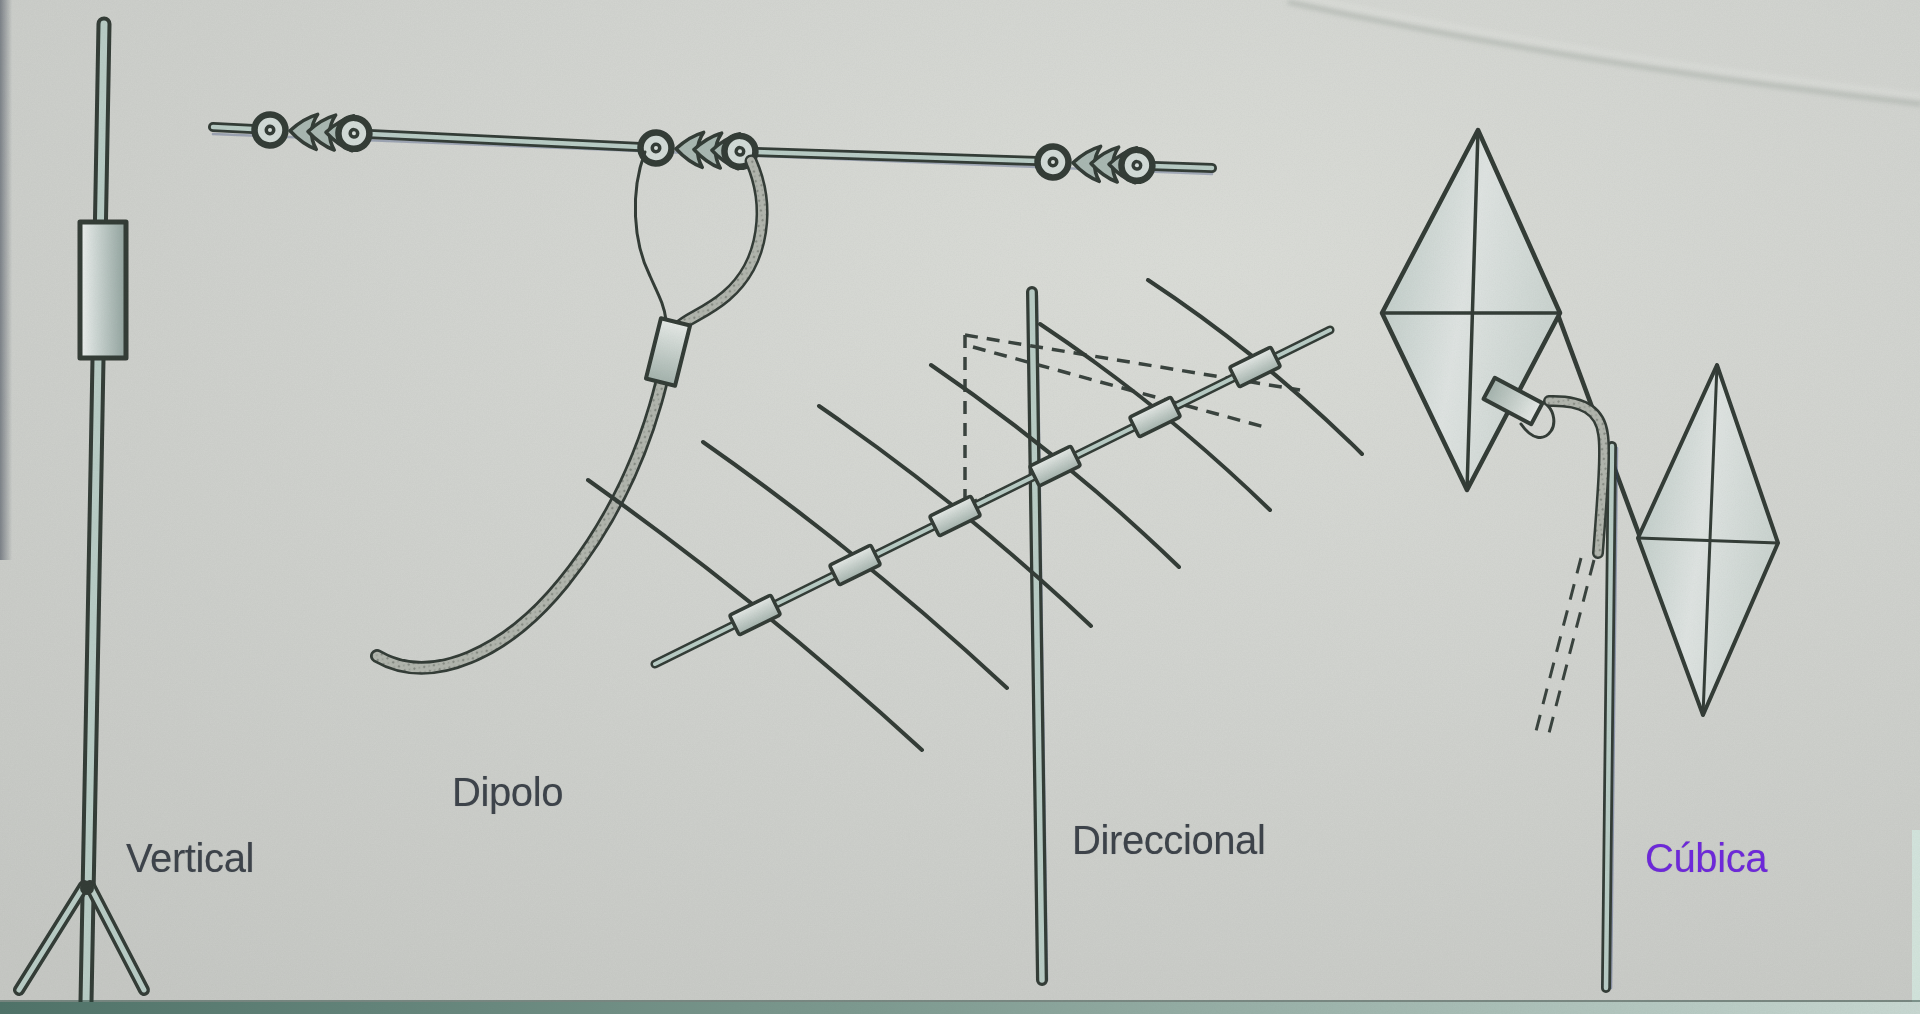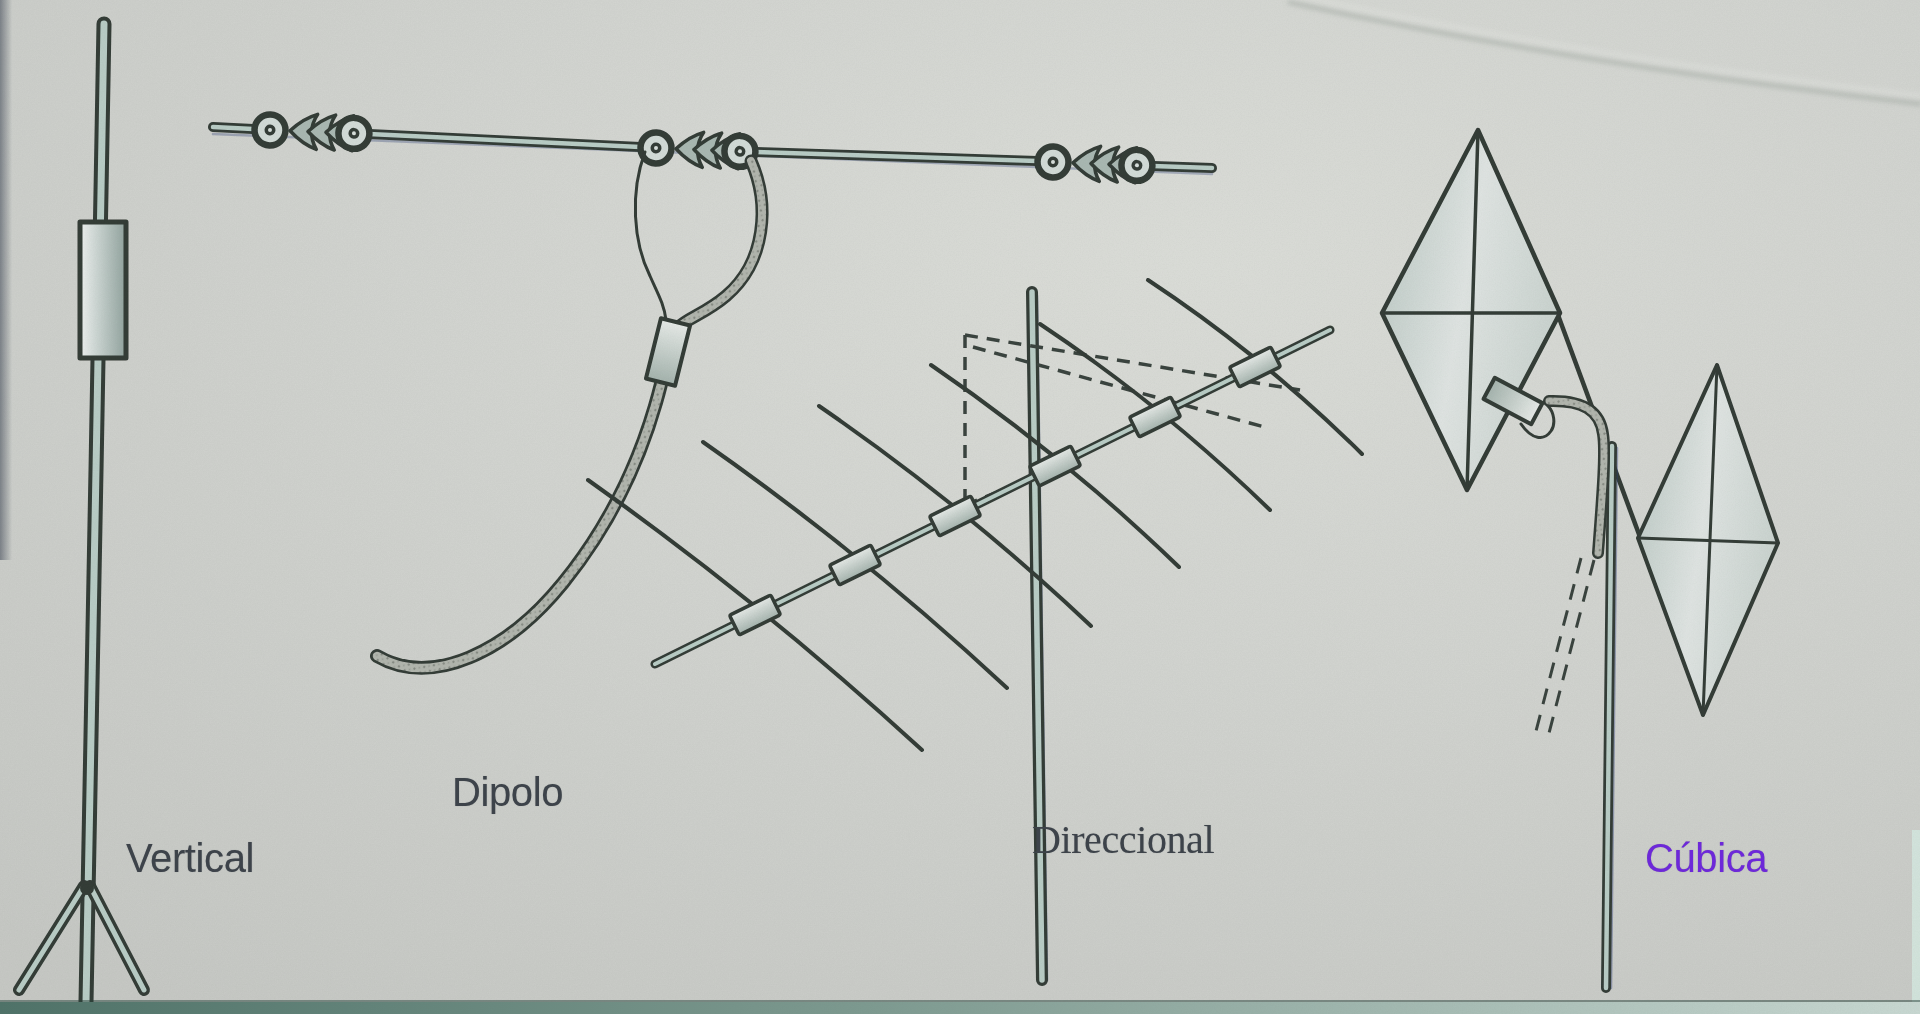--- a/index.html
+++ b/index.html
@@ -16,21 +16,21 @@
     color:#3d434a;
     font-size:40px;
     line-height:1;
     letter-spacing:-0.4px;
     white-space:nowrap;
     text-shadow:0 0 1px rgba(60,66,72,.35);
     user-select:none;
   }
   .label-vertical   {left:126px; top:818px;margin-top:20px;}
   .label-dipolo     {left:452px; top:724px;margin-top:48px;}
-  .label-direccional{left:1032px;top:820px;font-family:Liberation Serif, serif;}
+  .label-direccional{left:1072px;top:820px;}
   .label-cubica     {left:1645px;top:838px; color:#6d28d9;}
 </style>
 </head>
 <body>
 
 <div class="stage">
 
 <svg width="1920" height="1014" viewBox="0 0 1920 1014" xmlns="http://www.w3.org/2000/svg">
   <defs>
     <radialGradient id="paperGrad" cx="62%" cy="26%" r="90%">

